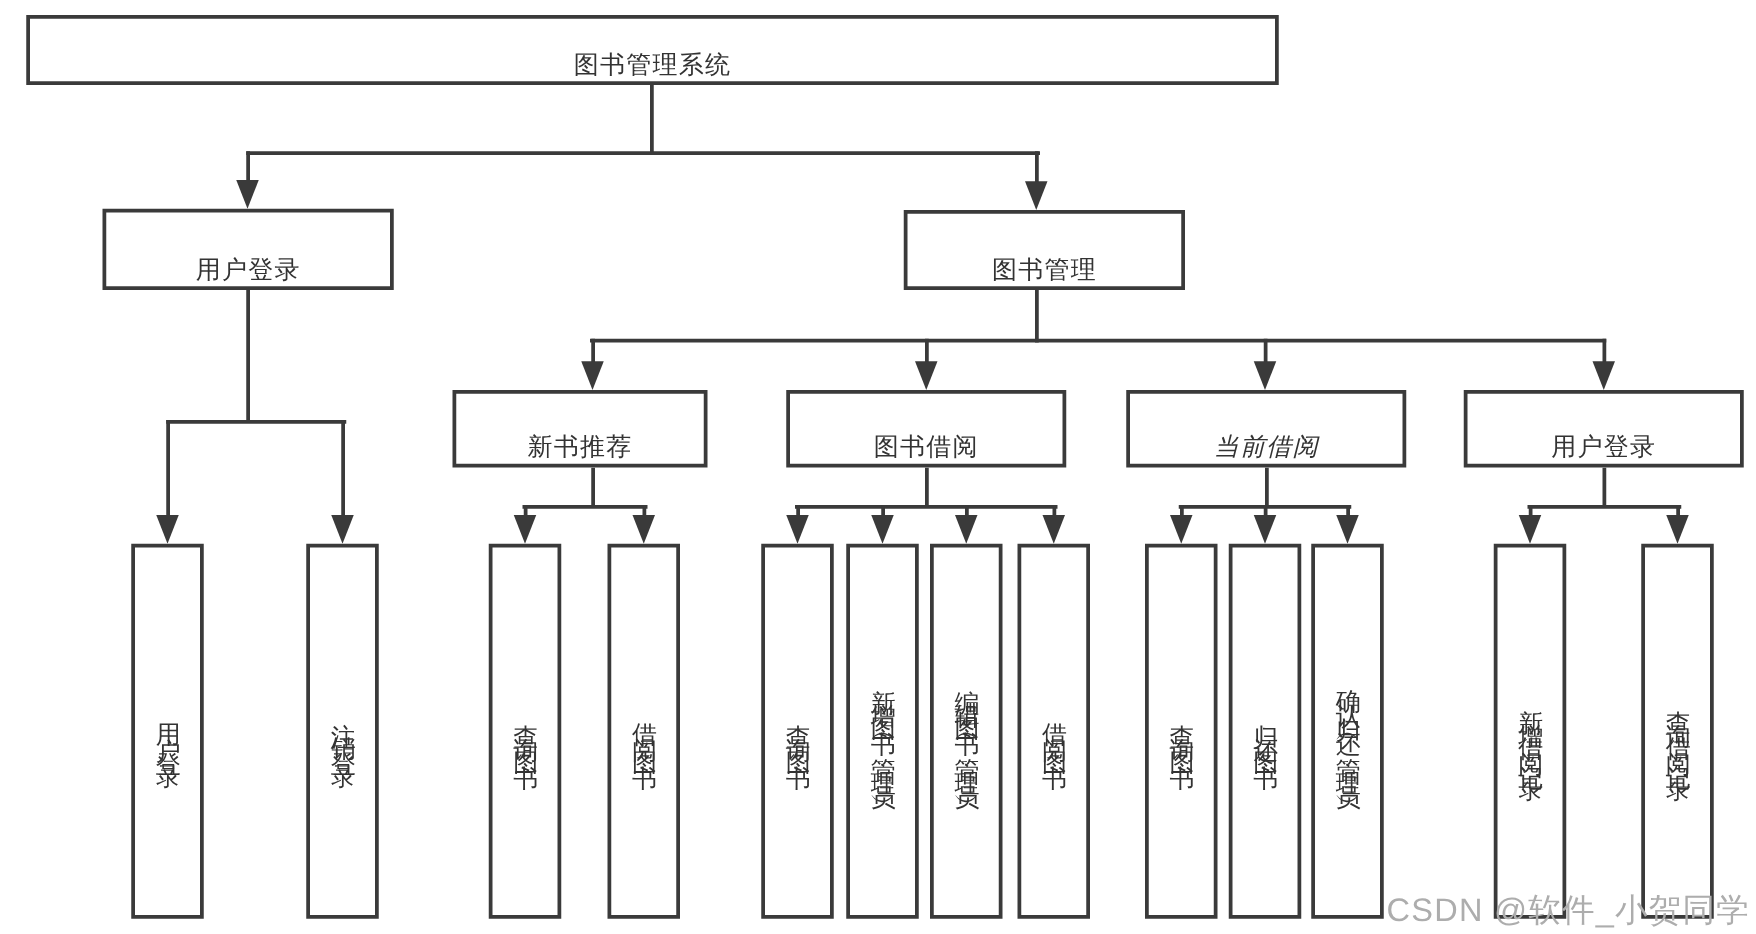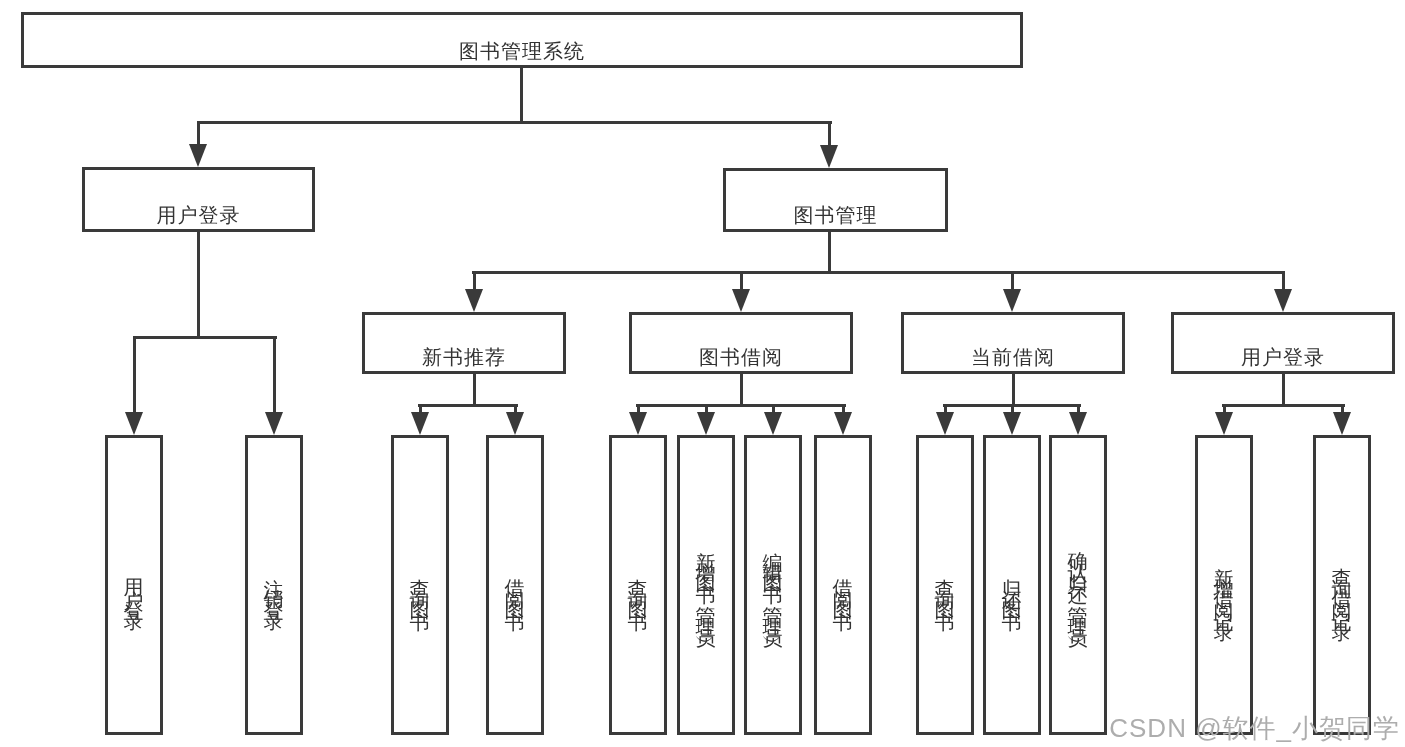--- a/index.html
+++ b/index.html
@@ -111,21 +111,21 @@
   <div class="hbox" style="left:712px;top:168px;width:225px;height:64px;margin-left:11px;">
     <span>图书管理</span>
   </div>
 
   <div class="hbox" style="left:362px;top:312px;width:204px;height:62px;">
     <span>新书推荐</span>
   </div>
   <div class="hbox" style="left:629px;top:312px;width:224px;height:62px;">
     <span>图书借阅</span>
   </div>
-  <div class="hbox" style="left:901px;top:312px;width:224px;height:62px;">
+  <div class="hbox" style="left:901px;top:312px;width:224px;height:62px;font-style:italic;">
     <span>当前借阅</span>
   </div>
   <div class="hbox" style="left:1171px;top:312px;width:224px;height:62px;">
     <span>用户登录</span>
   </div>
 
   <div class="vbox" style="left:105px;">
     <span>用户登录</span>
   </div>
   <div class="vbox" style="left:245px;">

